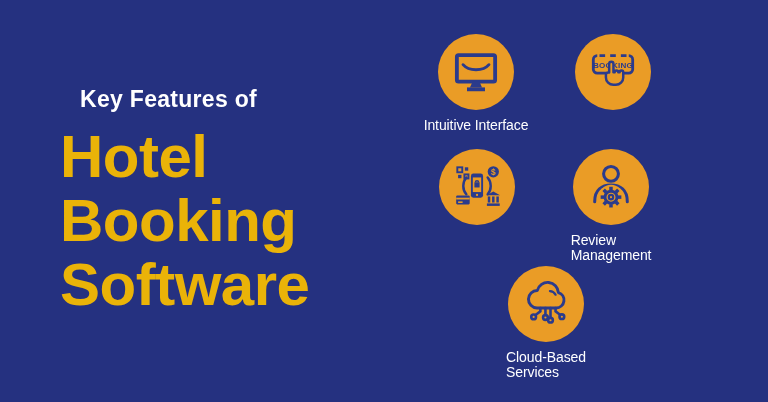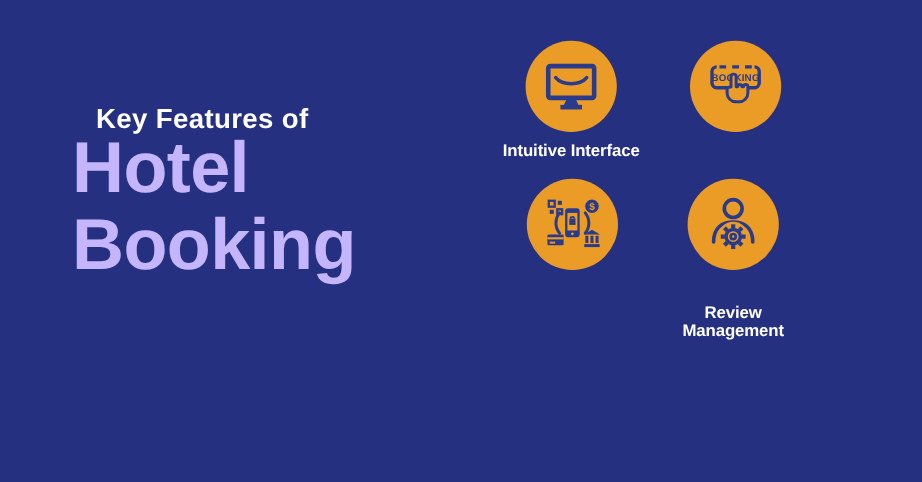--- a/index.html
+++ b/index.html
@@ -1,39 +1,40 @@
 <!DOCTYPE html>
 <html><head>
 <meta charset="utf-8">
 <style>
   html,body{margin:0;padding:0;}
   body{font-family:"Liberation Sans", sans-serif; background:#253180;}
   .canvas{position:relative;width:768px;height:402px;background:#253180;overflow:hidden;}
 
   
   .kicker{position:absolute;left:80px;top:86px;color:#fff;font-size:23px;font-weight:700;letter-spacing:.3px;}
-  .title{position:absolute;left:60px;top:108px;color:#c4b5fd;font-size:60px;font-weight:800;line-height:64px;letter-spacing:-.5px;}
+  .title{position:absolute;left:60px;top:125px;color:#eab308;font-size:60px;font-weight:800;line-height:64px;letter-spacing:-.5px;}
   .title span{display:block;}
 
   
   .feature{position:absolute;width:170px;display:flex;flex-direction:column;align-items:center;}
   .circle{width:76px;height:76px;border-radius:50%;background:#EA9C26;display:flex;align-items:center;justify-content:center;}
-  .flabel{margin-top:8px;color:#fff;font-size:14px;font-weight:700;line-height:15px;text-align:center;white-space:pre-line;letter-spacing:-.1px;}
+  .flabel{margin-top:8px;color:#fff;font-size:14px;font-weight:400;line-height:15px;text-align:left;white-space:pre-line;letter-spacing:-.1px;}
   svg{display:block;}
   svg text{font-family:"Liberation Sans", sans-serif;}
 </style>
 </head>
 <body>
 
 <div class="canvas">
 
   <div class="kicker">Key Features of</div>
   <div class="title">
     <span>Hotel</span>
     <span>Booking</span>
+    <span>Software</span>
   </div>
 
   <div class="feature" style="left:391px;top:34px;">
     <div class="circle">
       <svg width="54" height="54" viewBox="0 0 48 48">
         <rect x="7" y="9" width="34" height="23.5" rx="1.5" fill="none" stroke="#2B3B8C" stroke-width="3.4"></rect>
         <path d="M12.5 17.5 C17.5 23.5 30.5 23.5 35.5 17.5" fill="none" stroke="#2B3B8C" stroke-width="2.6" stroke-linecap="round"></path>
         <path d="M21 32.5 h6 l2.4 5.2 h-10.8 z" fill="#2B3B8C"></path>
         <rect x="16" y="37.7" width="16" height="3.4" fill="#2B3B8C"></rect>
       </svg>
@@ -79,21 +80,21 @@
 
         <path d="M38.5 28 l6 3.4 h-12 z" fill="#2B3B8C"></path>
         <rect x="33.6" y="32.4" width="2.2" height="5.4" fill="#2B3B8C"></rect>
         <rect x="37.4" y="32.4" width="2.2" height="5.4" fill="#2B3B8C"></rect>
         <rect x="41.2" y="32.4" width="2.2" height="5.4" fill="#2B3B8C"></rect>
         <rect x="32.8" y="38.6" width="11.4" height="2.2" fill="#2B3B8C"></rect>
       </svg>
     </div>
   </div>
 
-  <div class="feature" style="left:526px;top:149px;gap:20px;">
+  <div class="feature" style="left:526px;top:149px;">
     <div class="circle">
       <svg width="54" height="54" viewBox="0 0 48 48">
         <circle cx="24" cy="12.3" r="6.6" fill="none" stroke="#2B3B8C" stroke-width="2.7"></circle>
         <path d="M9.5 37 C9.5 26.5 16 22.3 24 22.3 C32 22.3 38.5 26.5 38.5 37" fill="none" stroke="#2B3B8C" stroke-width="2.7" stroke-linecap="round"></path>
 
         <circle cx="24" cy="33" r="11" fill="#EA9C26"></circle>
 
         <g stroke="#2B3B8C" stroke-width="3.1">
           <line x1="30.2" y1="33" x2="33.2" y2="33"></line>
           <line x1="28.4" y1="37.4" x2="30.5" y2="39.5"></line>
@@ -105,14 +106,34 @@
           <line x1="28.4" y1="28.6" x2="30.5" y2="26.5"></line>
         </g>
         <circle cx="24" cy="33" r="5.3" fill="none" stroke="#2B3B8C" stroke-width="2.6"></circle>
         <circle cx="24" cy="33" r="1.9" fill="none" stroke="#2B3B8C" stroke-width="2"></circle>
       </svg>
     </div>
     <div class="flabel">Review
 Management</div>
   </div>
 
+  <div class="feature" style="left:461px;top:266px;">
+    <div class="circle">
+      <svg width="54" height="54" viewBox="0 0 48 48">
+        <path d="M16 27.5 H33 a7 7 0 0 0 2 -13.7 a9.5 9.5 0 0 0 -18.7 -1.8 A6.6 6.6 0 0 0 16 27.5 z" fill="none" stroke="#2B3B8C" stroke-width="2.6" stroke-linejoin="round"></path>
+        <path d="M27.5 12.5 a6 6 0 0 1 5 3.2" fill="none" stroke="#2B3B8C" stroke-width="2" stroke-linecap="round"></path>
+        <g stroke="#2B3B8C" stroke-width="2.3" stroke-linecap="round" fill="none">
+          <path d="M19 27.5 v3 l-4.3 3.3"></path>
+          <path d="M23.5 27.5 v6.2"></path>
+          <path d="M28 27.5 v8.6"></path>
+          <path d="M32.5 27.5 v3 l4 3.1"></path>
+          <circle cx="13" cy="35.5" r="2.1"></circle>
+          <circle cx="23.5" cy="36" r="2.1"></circle>
+          <circle cx="28" cy="38.4" r="2.1"></circle>
+          <circle cx="38.1" cy="35.3" r="2.1"></circle>
+        </g>
+      </svg>
+    </div>
+    <div class="flabel">Cloud-Based
+Services</div>
+  </div>
 
 </div>
 
 </body></html>

